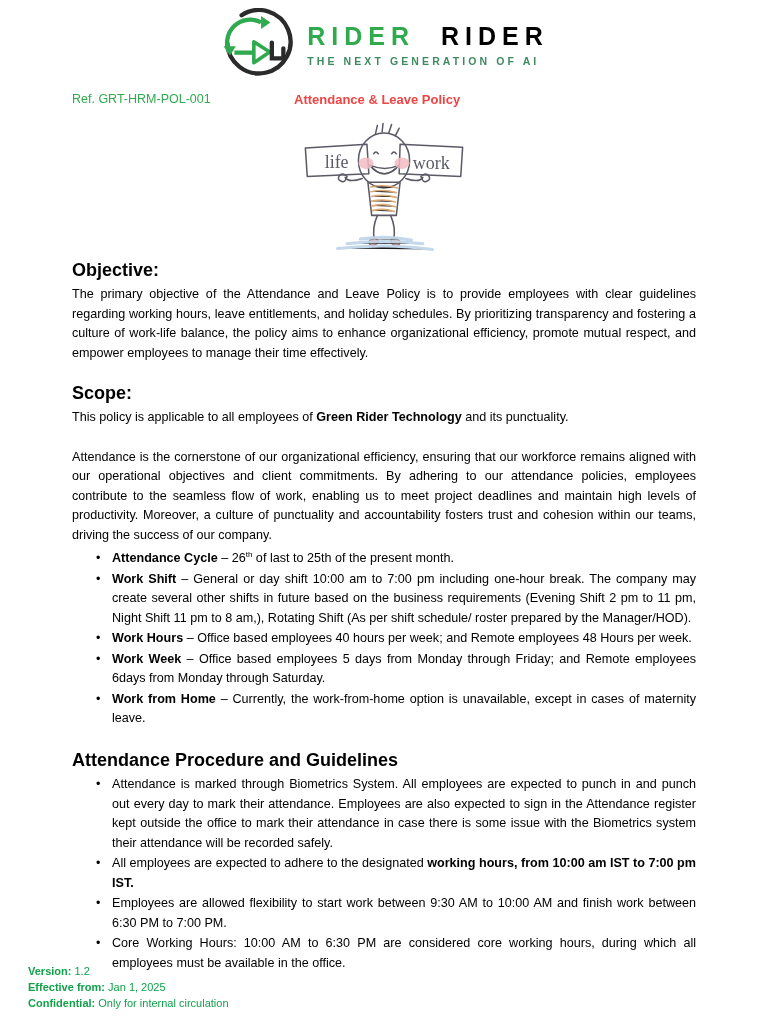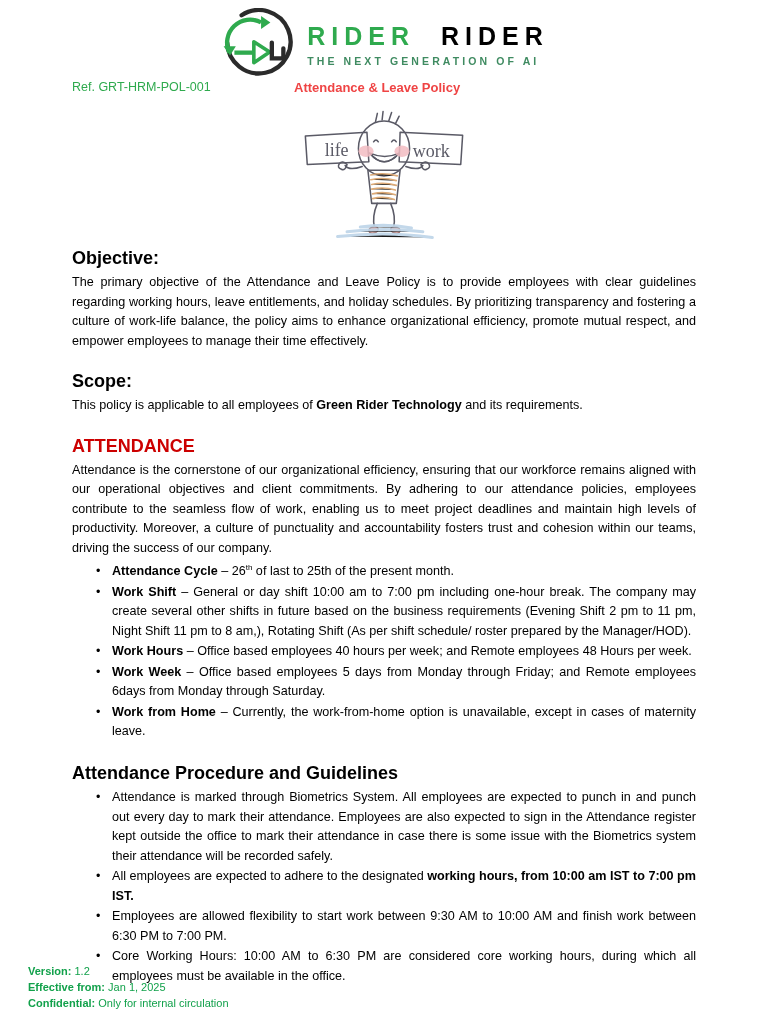--- a/index.html
+++ b/index.html
@@ -51,20 +51,21 @@
     letter-spacing: 3.1px;
     color: #3f8b61;
     margin-top: 7px;
     white-space: nowrap;
   }
 
   
   .ref-row {
     position: relative;
     height: 22px;
+    margin-top: 12px;
   }
   .doc-ref {
     position: absolute;
     left: 0;
     top: 0;
     font-size: 12.5px;
     color: #2faa4e;
   }
   .doc-title {
     position: absolute;
@@ -233,25 +234,24 @@
       <text x="145" y="52" font-family="'Liberation Serif', serif" font-size="19" fill="#5a5a66" text-anchor="middle">work</text>
     </svg>
   </div>
 
   <div class="section-head">Objective:</div>
   <p class="body">The primary objective of the Attendance and Leave Policy is to provide employees with clear guidelines regarding working hours, leave entitlements, and holiday schedules. By prioritizing transparency and fostering a culture of work-life balance, the policy aims to enhance organizational efficiency, promote mutual respect, and empower employees to manage their time effectively.</p>
 
   <div class="gap-md"></div>
 
   <div class="section-head">Scope:</div>
-  <p class="body"><span>This policy is applicable to all employees of </span><b>Green Rider Technology</b><span> and its requirements.</span></p>
+  <p class="body"><span>This policy is applicable to all employees of </span><b>Green Rider Technology</b><span> and its punctuality.</span></p>
 
   <div class="gap-md"></div>
 
-  <div class="section-head red">ATTENDANCE</div>
   <p class="body">Attendance is the cornerstone of our organizational efficiency, ensuring that our workforce remains aligned with our operational objectives and client commitments. By adhering to our attendance policies, employees contribute to the seamless flow of work, enabling us to meet project deadlines and maintain high levels of productivity. Moreover, a culture of punctuality and accountability fosters trust and cohesion within our teams, driving the success of our company.</p>
 
   <ul class="bullets">
     <li><b>Attendance Cycle</b><span> – 26</span><sup>th</sup><span> of last to 25th of the present month.</span></li>
     <li><b>Work Shift</b><span> – General or day shift 10:00 am to 7:00 pm including one-hour break. The company may create several other shifts in future based on the business requirements (Evening Shift 2 pm to 11 pm, Night Shift 11 pm to 8 am,), Rotating Shift (As per shift schedule/ roster prepared by the Manager/HOD).</span></li>
     <li><b>Work Hours</b><span> – Office based employees 40 hours per week; and Remote employees 48 Hours per week.</span></li>
     <li><b>Work Week</b><span> – Office based employees 5 days from Monday through Friday; and Remote employees 6days from Monday through Saturday.</span></li>
     <li><b>Work from Home</b><span> – Currently, the work-from-home option is unavailable, except in cases of maternity leave.</span></li>
   </ul>
 

